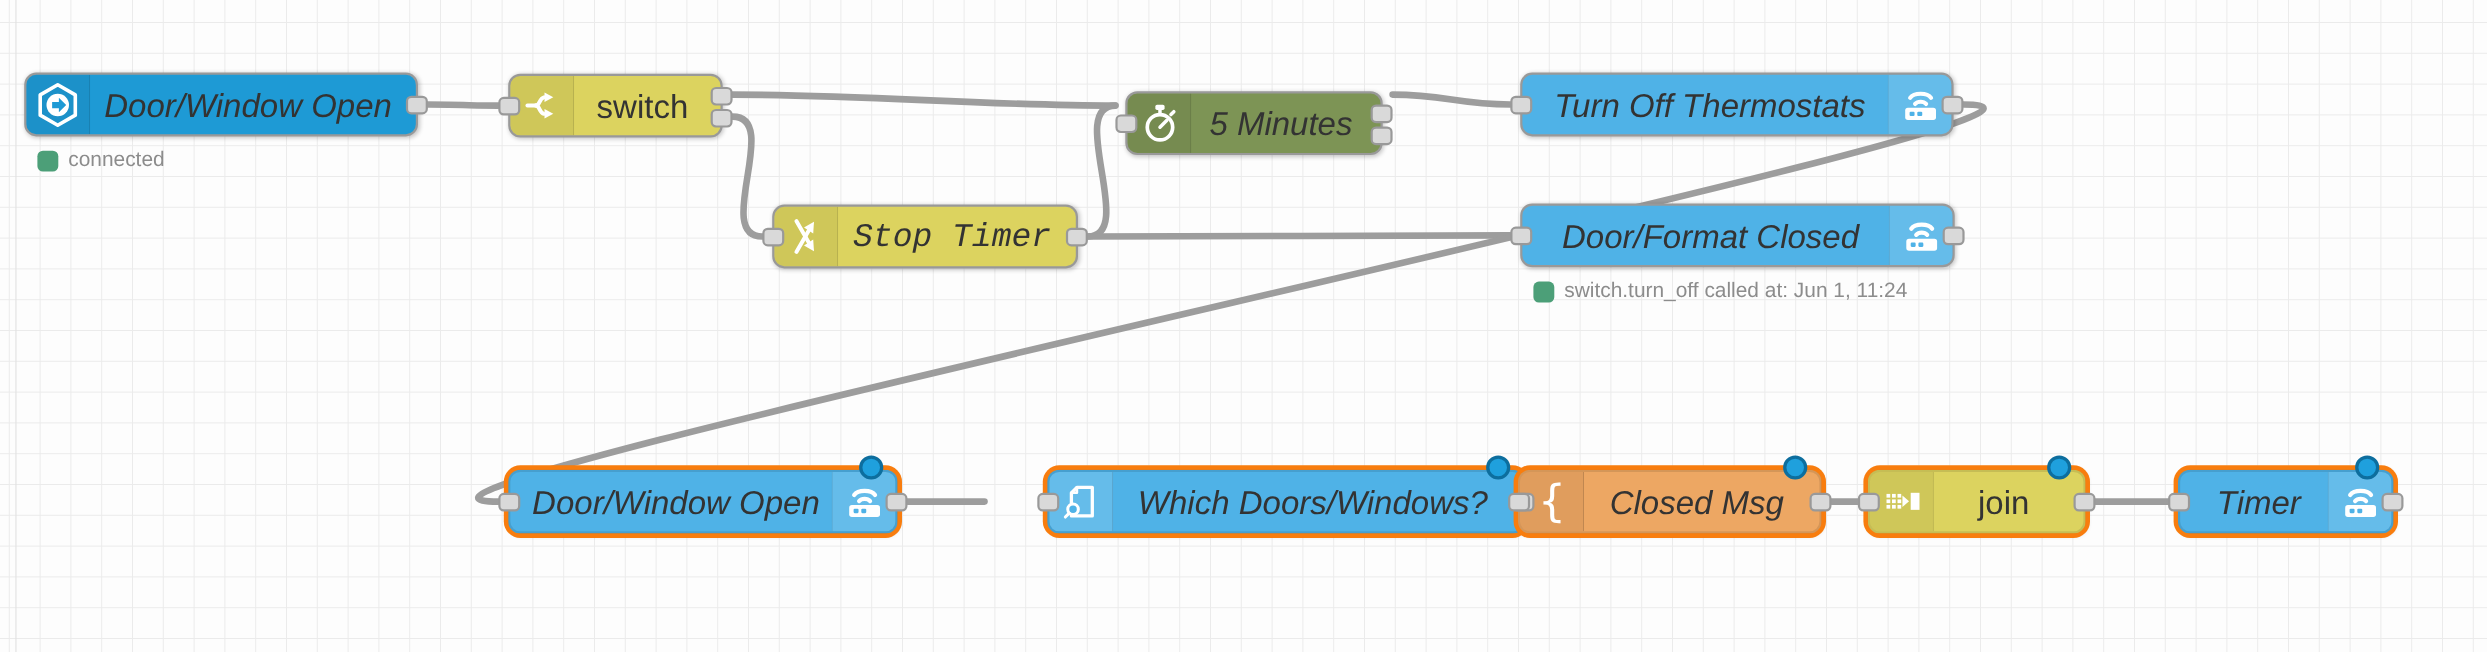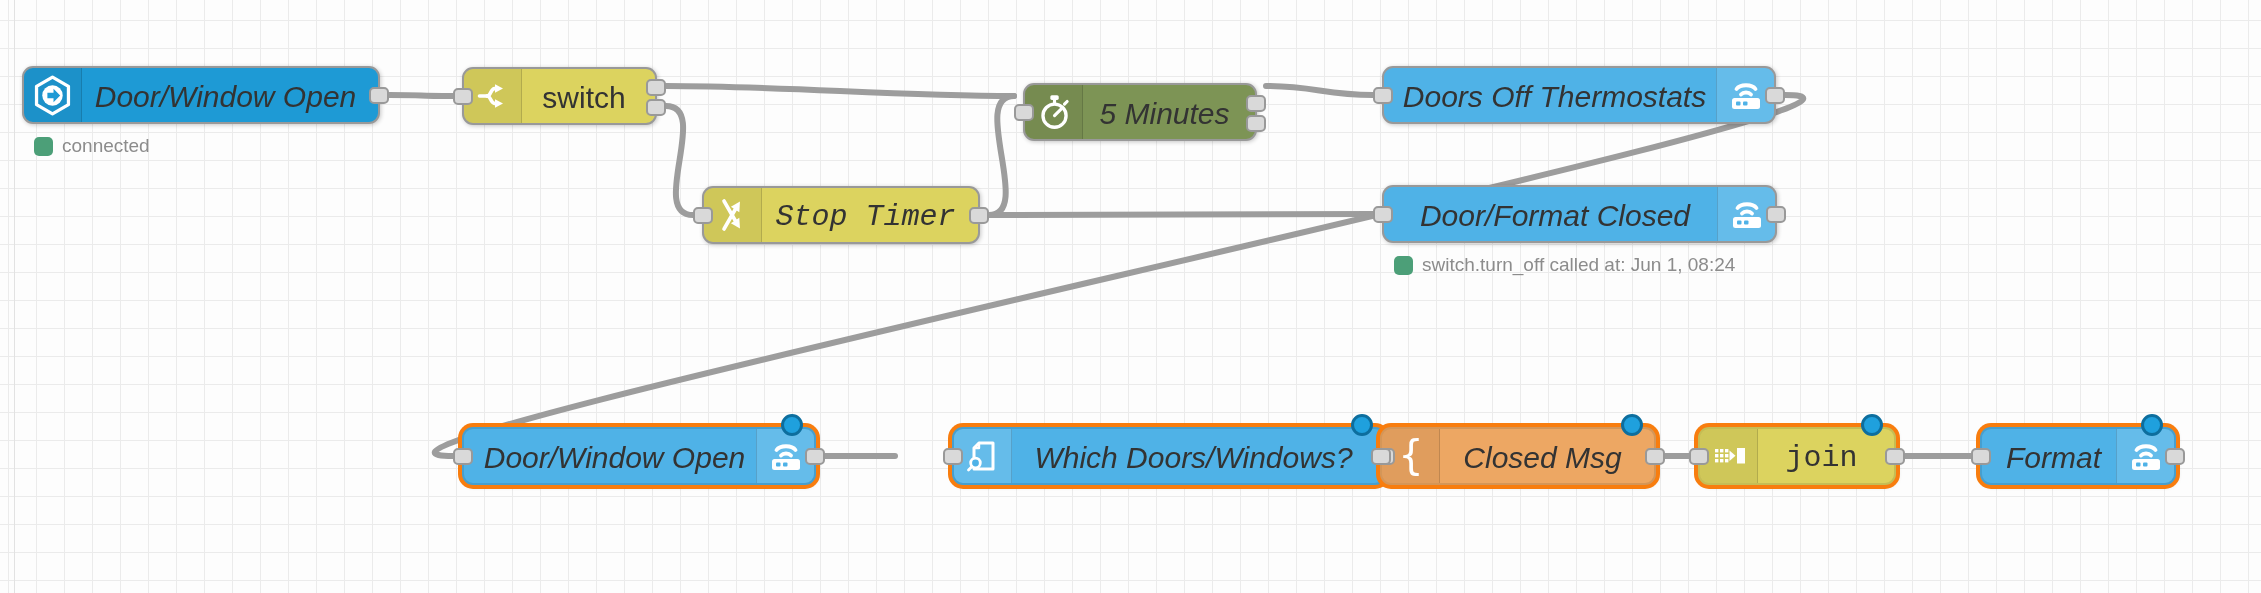--- a/index.html
+++ b/index.html
@@ -119,21 +119,21 @@
       <div class="node" style="left: 1382px; top: 66px; width: 394px; background: rgb(79, 178, 231);">
         <div class="iconbox right light">
           <svg width="42" height="42" viewBox="0 0 42 42">
       <path d="M11.5,15 C15,10 27,10 30.5,15" stroke="#fff" fill="none" stroke-linecap="round" stroke-linejoin="round" stroke-width="3.8"></path>
       <path d="M16,20.5 C18.3,17.8 23.7,17.8 26,20.5" stroke="#fff" fill="none" stroke-linecap="round" stroke-linejoin="round" stroke-width="3.8"></path>
       <rect x="7" y="24" width="28" height="11" rx="2.5" fill="#fff"></rect>
       <rect x="11" y="27.5" width="4.5" height="4" rx="1" fill="#4fb2e7"></rect>
       <rect x="18" y="27.5" width="4.5" height="4" rx="1" fill="#4fb2e7"></rect>
           </svg>
         </div>
-        <div class="nlabel italic" style="left: 8px; right: 57px;">Doors Off Thermostats</div>
+        <div class="nlabel italic" style="left: 8px; right: 57px;">Turn Off Thermostats</div>
         <span class="port in" style="top: 19px;"></span>
         <span class="port out" style="top: 19px;"></span>
       </div>
       <div class="node" style="left: 702px; top: 186px; width: 278px; background: rgb(220, 211, 95);">
         <div class="iconbox left dark">
           <svg width="40" height="40" viewBox="0 0 40 40">
       <line x1="11" y1="34" x2="22.5" y2="14" stroke="#fff" fill="none" stroke-linecap="round" stroke-linejoin="round" stroke-width="3.6"></line>
       <polygon points="27,6.5 26.3,17.2 17.9,11.8" fill="#fff"></polygon>
       <line x1="11" y1="6" x2="22.5" y2="26" stroke="#fff" fill="none" stroke-linecap="round" stroke-linejoin="round" stroke-width="3.6"></line>
       <polygon points="27,33.5 26.3,22.8 17.9,28.2" fill="#fff"></polygon>
@@ -151,21 +151,21 @@
       <rect x="7" y="24" width="28" height="11" rx="2.5" fill="#fff"></rect>
       <rect x="11" y="27.5" width="4.5" height="4" rx="1" fill="#4fb2e7"></rect>
       <rect x="18" y="27.5" width="4.5" height="4" rx="1" fill="#4fb2e7"></rect>
           </svg>
         </div>
         <div class="nlabel italic" style="left: 8px; right: 57px;">Door/Format Closed</div>
         <span class="port in" style="top: 19px;"></span>
         <span class="port out" style="top: 19px;"></span>
         <div class="status">
           <span class="dot" style="background: rgb(76, 159, 120);"></span>
-          <span>switch.turn_off called at: Jun 1, 08:24</span>
+          <span>switch.turn_off called at: Jun 1, 11:24</span>
         </div>
       </div>
       <div class="node selected" style="left: 462px; top: 427px; width: 354px; background: rgb(79, 178, 231);">
         <div class="iconbox right light">
           <svg width="42" height="42" viewBox="0 0 42 42">
       <path d="M11.5,15 C15,10 27,10 30.5,15" stroke="#fff" fill="none" stroke-linecap="round" stroke-linejoin="round" stroke-width="3.8"></path>
       <path d="M16,20.5 C18.3,17.8 23.7,17.8 26,20.5" stroke="#fff" fill="none" stroke-linecap="round" stroke-linejoin="round" stroke-width="3.8"></path>
       <rect x="7" y="24" width="28" height="11" rx="2.5" fill="#fff"></rect>
       <rect x="11" y="27.5" width="4.5" height="4" rx="1" fill="#4fb2e7"></rect>
       <rect x="18" y="27.5" width="4.5" height="4" rx="1" fill="#4fb2e7"></rect>
@@ -194,21 +194,21 @@
         <div class="iconbox left dark">
           <svg width="40" height="46" viewBox="0 0 40 46">
       <text x="20" y="36" font-size="40" fill="#fff" text-anchor="middle" font-family="DejaVu Sans, Liberation Sans, sans-serif">{</text>
           </svg>
         </div>
         <div class="nlabel italic" style="left: 57px; right: 8px;">Closed Msg</div>
         <span class="port in" style="top: 19px;"></span>
         <span class="port out" style="top: 19px;"></span>
         <span class="badge"></span>
       </div>
-      <div class="node selected" style="left: 1698px; top: 427px; width: 198px; background: rgb(220, 211, 95); font-family: Liberation Mono, monospace;">
+      <div class="node selected" style="left: 1698px; top: 427px; width: 198px; background: rgb(220, 211, 95);">
         <div class="iconbox left dark">
           <svg width="40" height="40" viewBox="0 0 40 40">
             <rect x="6" y="13" width="3.4" height="3.4" fill="#fff"></rect>
             <rect x="6" y="18" width="3.4" height="3.4" fill="#fff"></rect>
             <rect x="6" y="23" width="3.4" height="3.4" fill="#fff"></rect>
             <rect x="11" y="13" width="3.4" height="3.4" fill="#fff"></rect>
             <rect x="11" y="18" width="3.4" height="3.4" fill="#fff"></rect>
             <rect x="11" y="23" width="3.4" height="3.4" fill="#fff"></rect>
             <rect x="16" y="13" width="3.4" height="3.4" fill="#fff"></rect>
             <rect x="16" y="18" width="3.4" height="3.4" fill="#fff"></rect>
@@ -225,19 +225,19 @@
       <div class="node selected" style="left: 1980px; top: 427px; width: 196px; background: rgb(79, 178, 231);">
         <div class="iconbox right light">
           <svg width="42" height="42" viewBox="0 0 42 42">
       <path d="M11.5,15 C15,10 27,10 30.5,15" stroke="#fff" fill="none" stroke-linecap="round" stroke-linejoin="round" stroke-width="3.8"></path>
       <path d="M16,20.5 C18.3,17.8 23.7,17.8 26,20.5" stroke="#fff" fill="none" stroke-linecap="round" stroke-linejoin="round" stroke-width="3.8"></path>
       <rect x="7" y="24" width="28" height="11" rx="2.5" fill="#fff"></rect>
       <rect x="11" y="27.5" width="4.5" height="4" rx="1" fill="#4fb2e7"></rect>
       <rect x="18" y="27.5" width="4.5" height="4" rx="1" fill="#4fb2e7"></rect>
           </svg>
         </div>
-        <div class="nlabel italic" style="left: 8px; right: 57px;">Format</div>
+        <div class="nlabel italic" style="left: 8px; right: 57px;">Timer</div>
         <span class="port in" style="top: 19px;"></span>
         <span class="port out" style="top: 19px;"></span>
         <span class="badge"></span>
       </div>
     </div>
 </div>
 
 </body></html>

